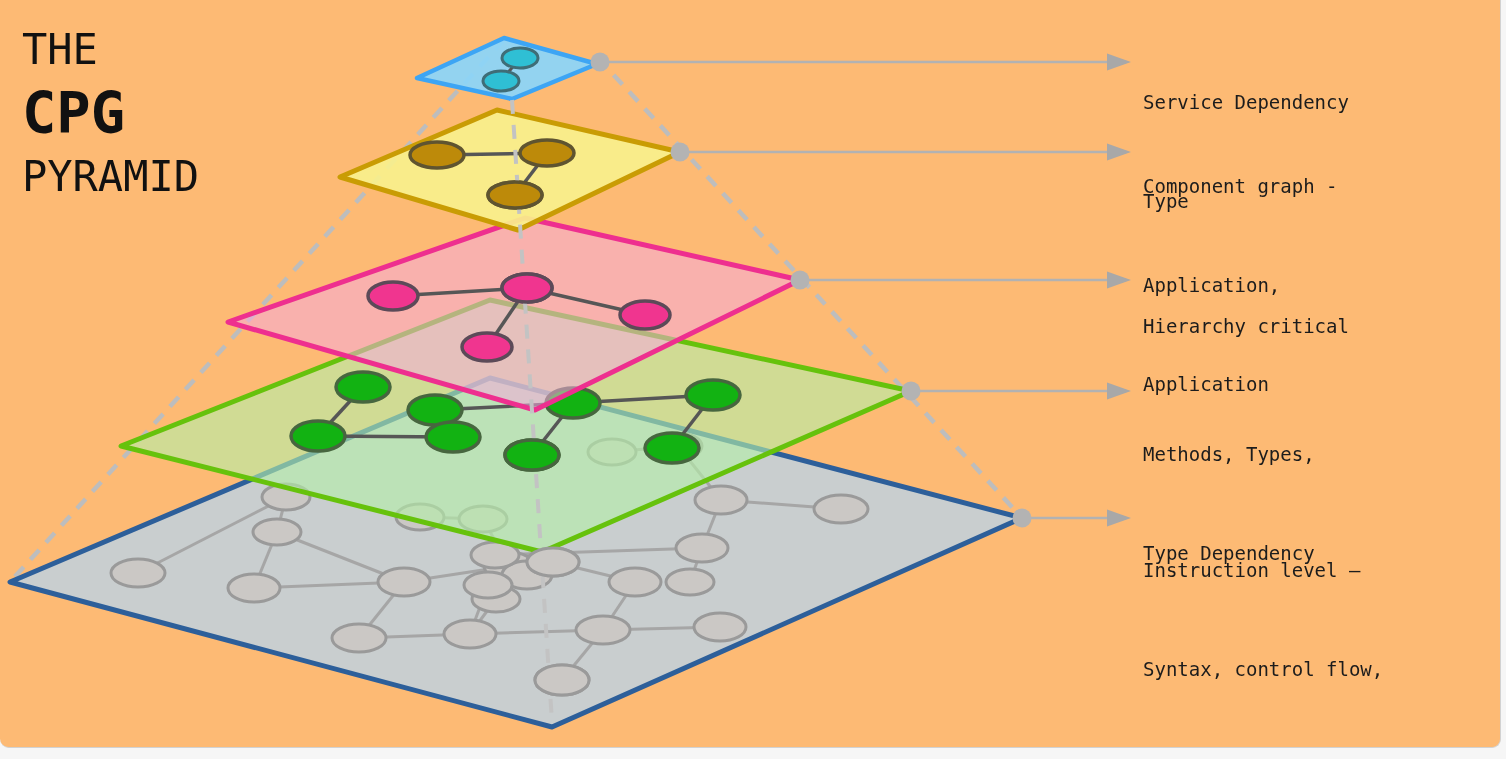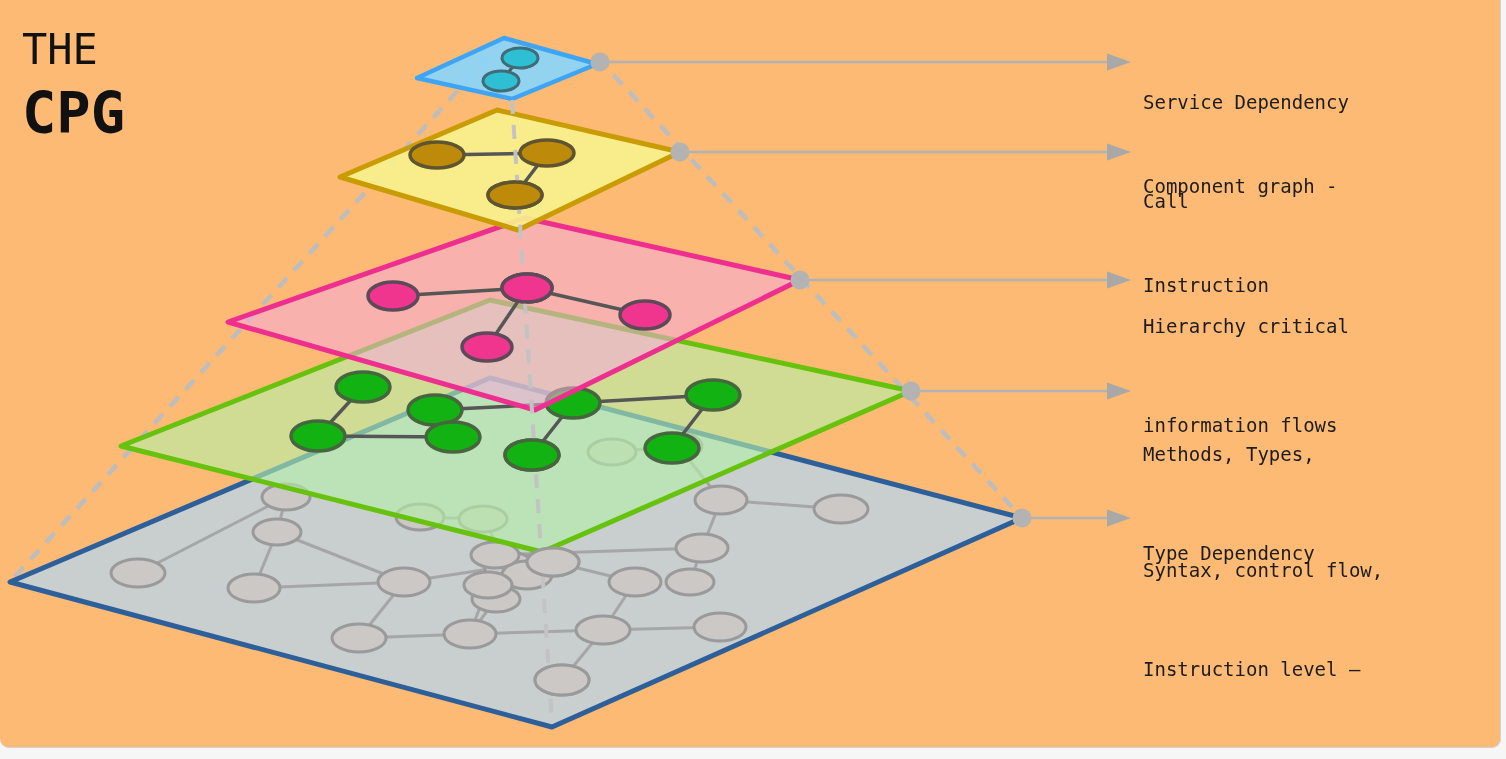--- a/index.html
+++ b/index.html
@@ -204,37 +204,38 @@
         <line x1="1026" y1="518" x2="1108" y2="518" stroke="var(--connector-line)" stroke-width="2.5"></line>
         <circle cx="1022" cy="518" r="9.5" fill="var(--connector-dot)"></circle>
         <polygon points="1131,518 1107,509.5 1107,526.5" fill="var(--arrowhead)"></polygon>
       </g>
     </g>
   </svg>
 
   <div class="title">
     <div class="t1">THE</div>
     <div class="t2">CPG</div>
+    <div class="t3">PYRAMID</div>
   </div>
 
   <div class="label label-1">
     <div>Service Dependency</div>
-    <div>Call</div>
+    <div>Type</div>
   </div>
   <div class="label label-2">
     <div>Component graph -</div>
-    <div>Instruction</div>
+    <div>Application,</div>
+    <div>Application</div>
   </div>
   <div class="label label-3">
     <div>Hierarchy critical</div>
-    <div>information flows</div>
   </div>
   <div class="label label-4">
     <div>Methods, Types,</div>
     <div>Type Dependency</div>
   </div>
   <div class="label label-5">
+    <div>Instruction level –</div>
     <div>Syntax, control flow,</div>
-    <div>Instruction level –</div>
     <div>data-flow semantics</div>
   </div>
 
 </div>
 
 </body></html>

